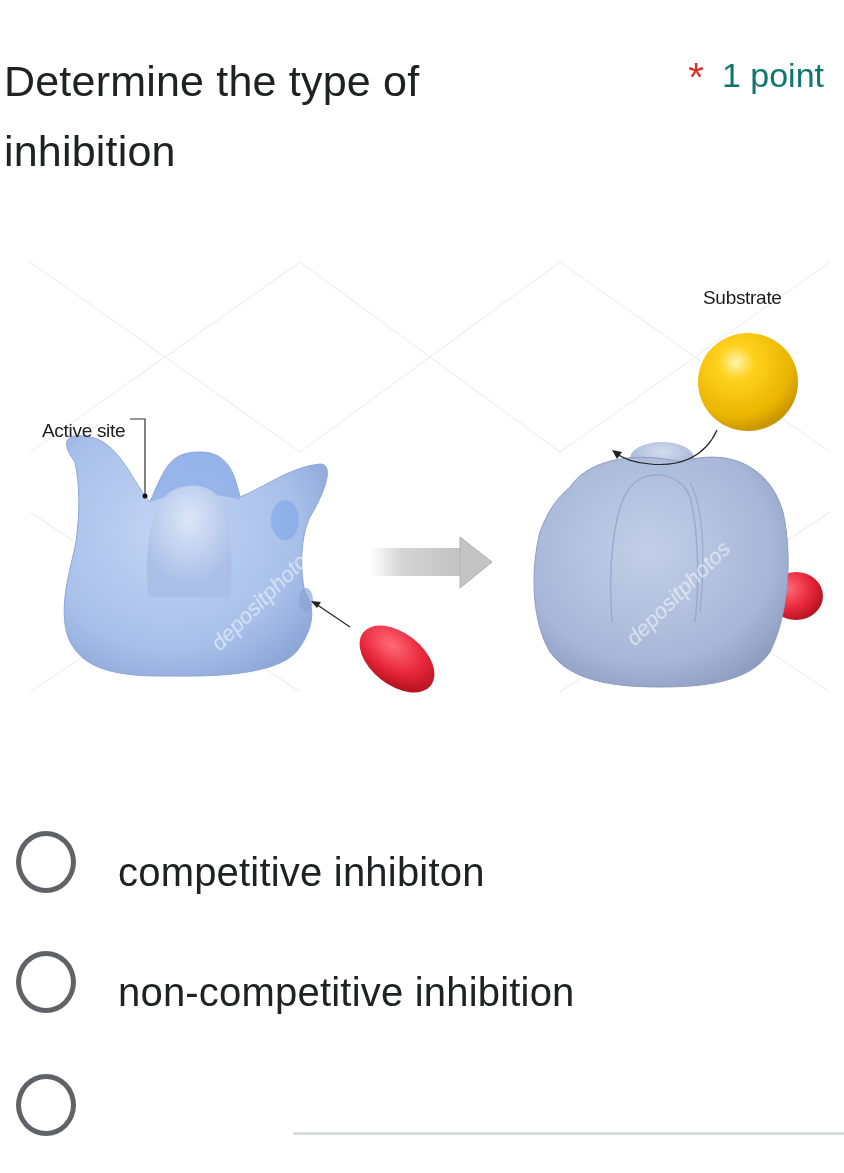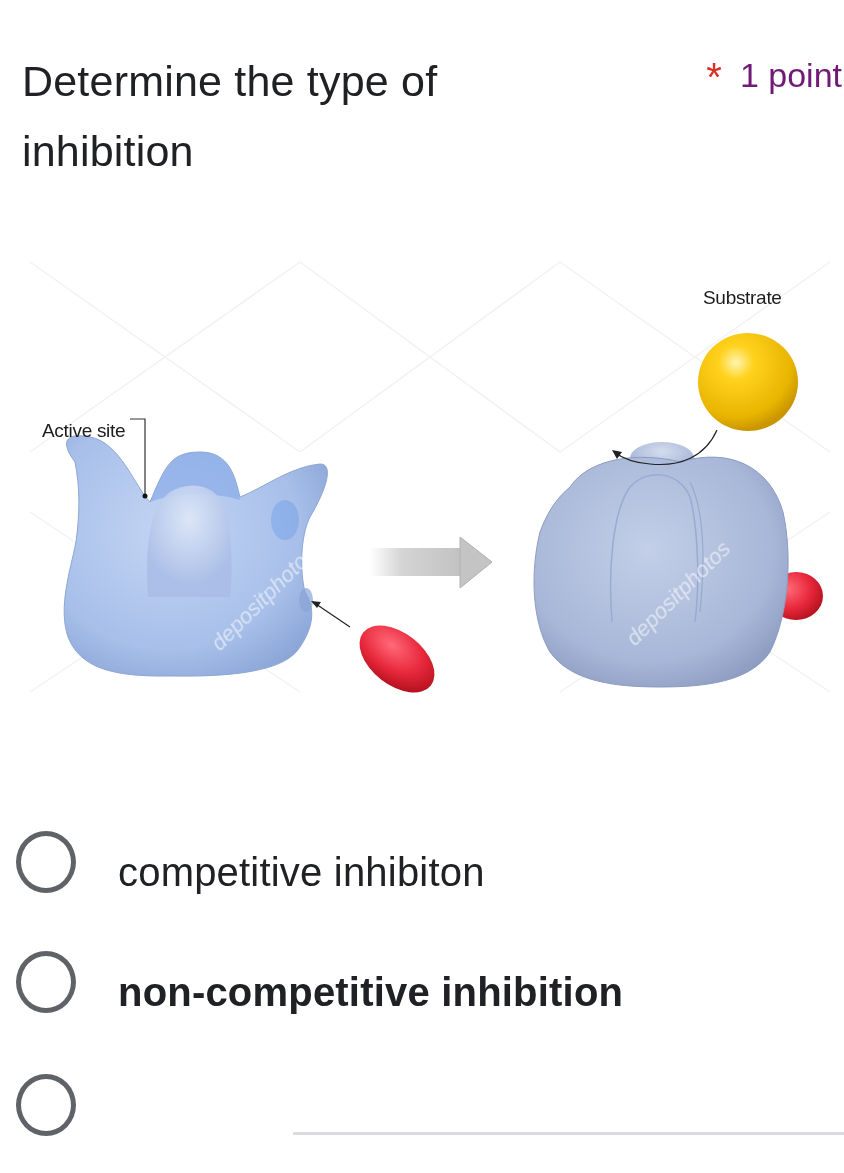--- a/index.html
+++ b/index.html
@@ -2,35 +2,35 @@
 <html><head>
   <meta charset="utf-8">
   <style>
     * { box-sizing: border-box; margin: 0; padding: 0; }
     html, body {
       width: 844px; height: 1173px; background: #ffffff; overflow: hidden;
       font-family: "Liberation Sans", "DejaVu Sans", sans-serif;
       color: #202124;
     }
     .question-header {
-      position: absolute; left: 22px; top: 40px; width: 822px; height: 140px;
+      position: absolute; left: 4px; top: 40px; width: 822px; height: 140px;
     }
     .question-title {
       position: absolute; left: 0; top: 6px; width: 520px;
       font-size: 43px; line-height: 70px; color: #202124; letter-spacing: 0.2px;
     }
     .points-wrap {
       position: absolute; right: 2px; top: 10px; height: 50px;
       display: flex; align-items: center;
     }
     .required-star {
       color: #d93025; font-size: 40px; line-height: 40px; margin-right: 18px;
       position: relative; top: 2px;
     }
-    .points-label { color: #701a75; font-size: 34px; line-height: 40px; }
+    .points-label { color: #0f766e; font-size: 34px; line-height: 40px; }
 
     .illustration {
       position: absolute; left: 0; top: 252px; width: 844px; height: 540px;
     }
     .illustration svg { width: 844px; height: 540px; display: block; }
     .label-text {
       position: absolute; font-size: 19px; color: #1c1c1c;
       font-family: "Liberation Sans", sans-serif; letter-spacing: -0.3px;
     }
 
@@ -180,21 +180,21 @@
 
   <span class="label-text" style="left:42px; top:168px;">Active site</span>
   <span class="label-text" style="left:703px; top:35px;text-align:center;">Substrate</span>
 </div>
 
 <div class="options">
   <div class="option" style="top:2px;">
     <span class="radio"></span>
     <span class="option-label">competitive inhibiton</span>
   </div>
-  <div class="option" style="top:122px;font-weight:bold;">
+  <div class="option" style="top:122px;">
     <span class="radio"></span>
     <span class="option-label">non-competitive inhibition</span>
   </div>
   <div class="option" style="top:245px;">
     <span class="radio"></span>
     <input class="other-input" type="text" style="top: 30px;" value="">
   </div>
 </div>
 
 </body></html>

